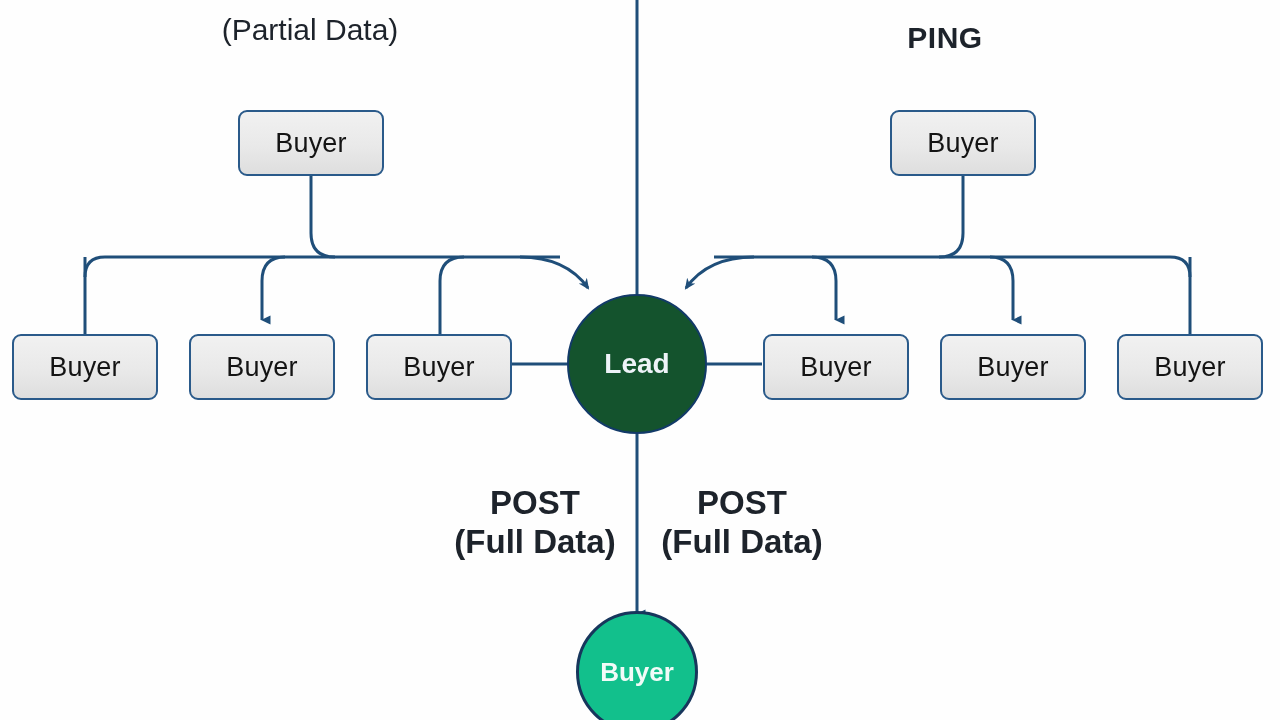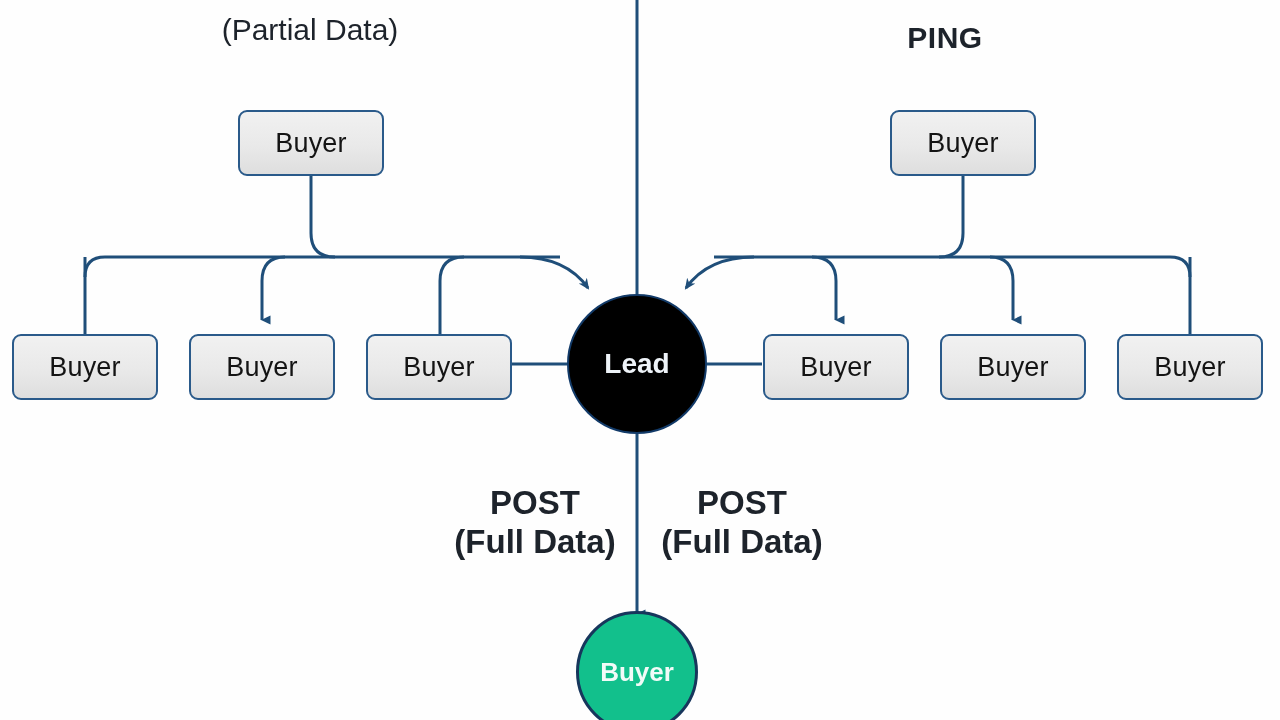--- a/index.html
+++ b/index.html
@@ -47,21 +47,21 @@
     position: absolute;
     box-sizing: border-box;
     border-radius: 50%;
     display: flex;
     align-items: center;
     justify-content: center;
     font-family: "Liberation Sans", sans-serif;
     z-index: 3;
   }
   .node-circle.lead {
-    background: #000000;
+    background: #14532d;
     border: 2px solid #123a68;
     color: #eef3f8;
     font-size: 28px;
     font-weight: 700;
   }
   .node-circle.buyer-green {
     background: #12c08c;
     border: 3px solid #17365c;
     color: #f2fbf8;
     font-size: 26px;

